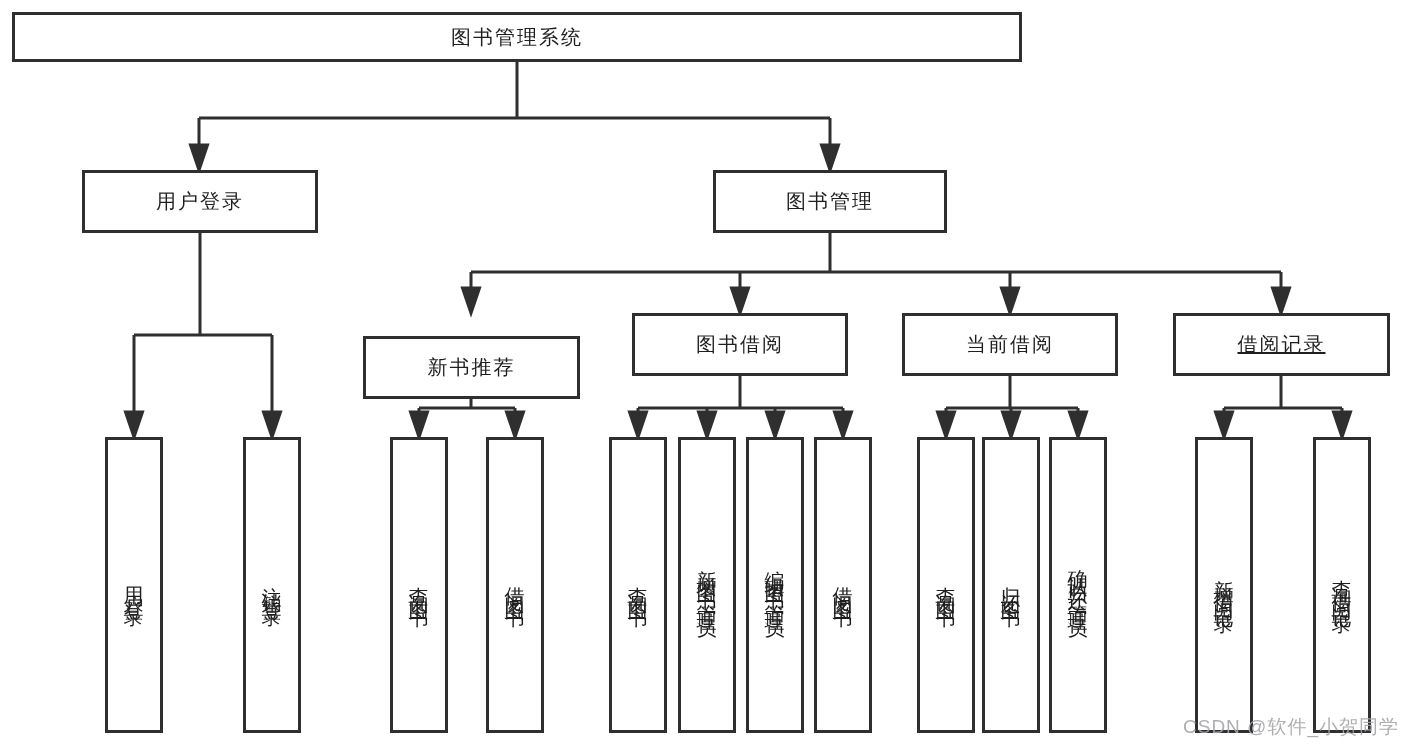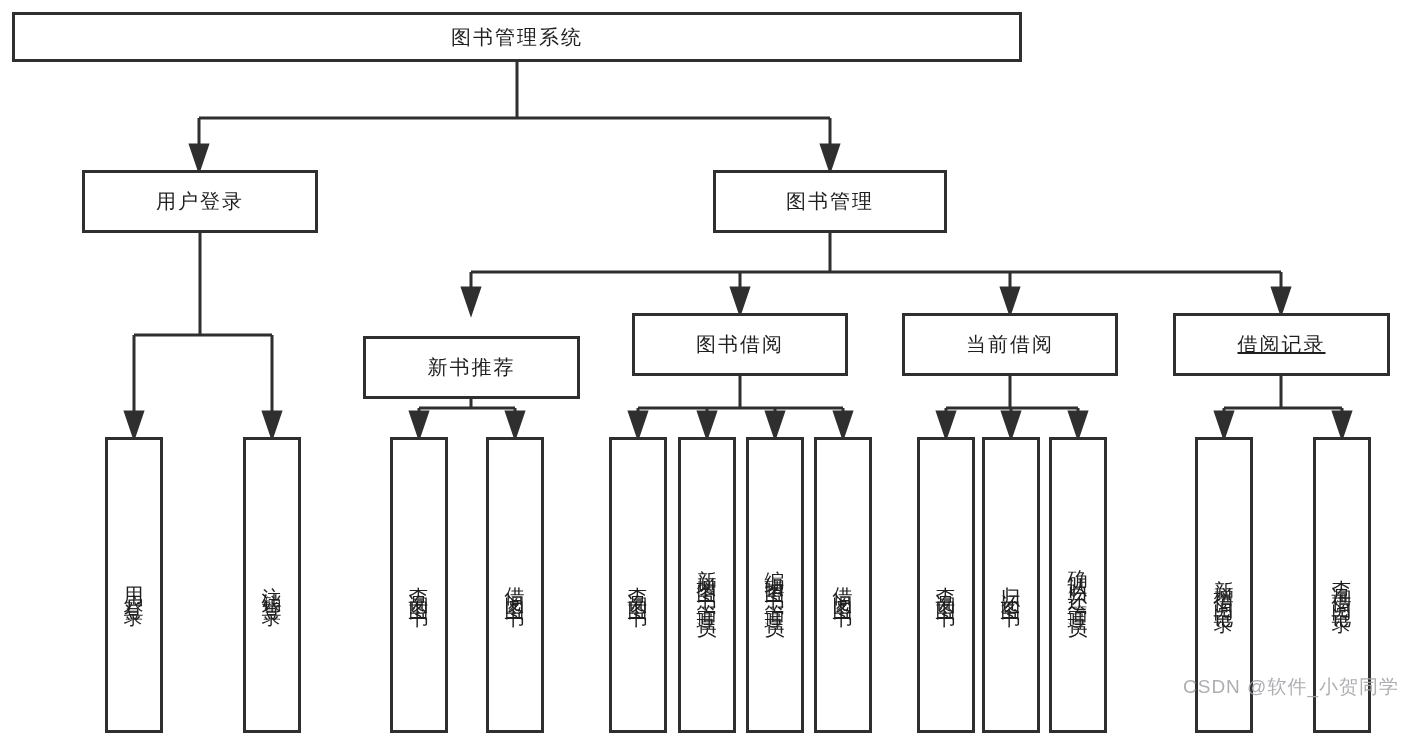--- a/index.html
+++ b/index.html
@@ -26,21 +26,21 @@
   .hl { letter-spacing:2px; white-space:nowrap; }
   .vl {
     writing-mode:vertical-rl;
     text-orientation:mixed;
     letter-spacing:7px;
     line-height:1;
     white-space:nowrap;
   }
   .watermark {
     position:absolute;
-    left:1183px; top:674px;
+    left:1183px; top:714px;
     z-index:3;
     font-size:19px;
     letter-spacing:1px;
     color:rgba(165,165,170,0.9);
     white-space:nowrap;
   }
 </style>
 </head>
 <body>
 

